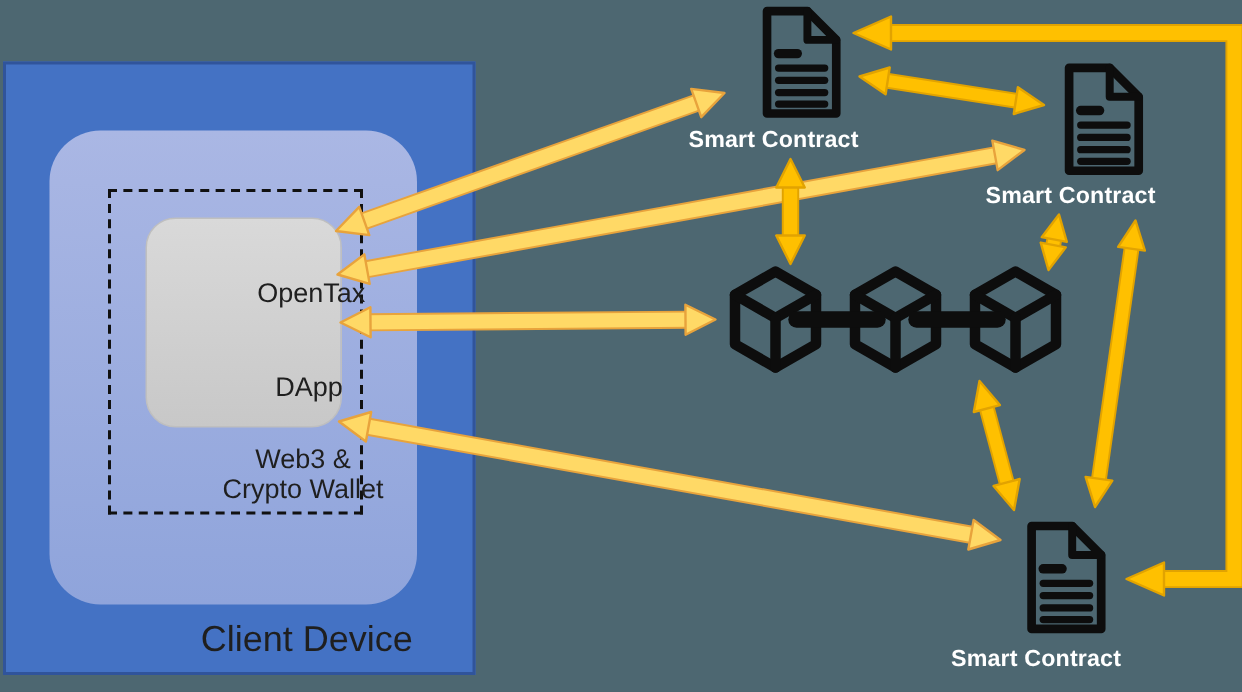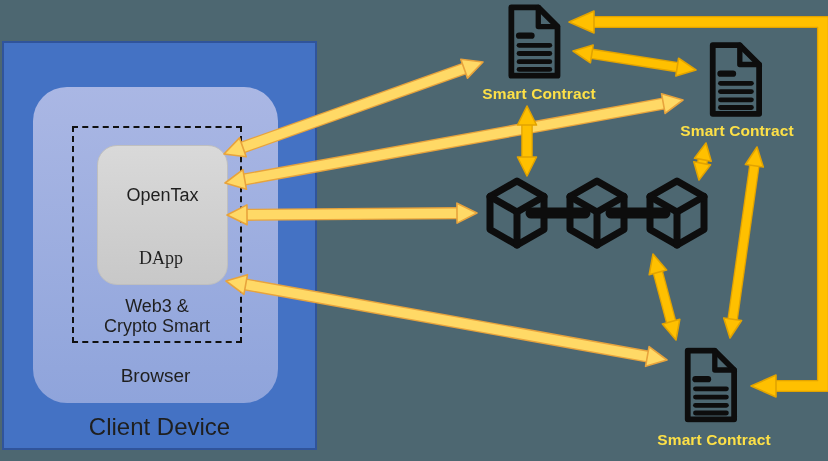--- a/index.html
+++ b/index.html
@@ -22,50 +22,49 @@
   }
   .wallet{
     left:72px;top:126px;width:170px;height:217px;
     border:2px dashed #111;box-sizing:border-box;
   }
   .dapp{
     left:97px;top:145px;width:131px;height:140px;border-radius:20px;
     background:linear-gradient(180deg,var(--dapp-top,#D9D9D9) 0%,var(--dapp-bottom,#C8C8C8) 100%);
     border:1px solid #BFBFBF;box-sizing:border-box;
   }
-  .lbl{text-align:center;font-size:18px;line-height:20px;color:var(--ink,#1F1F1F);}
+  .lbl{text-align:center;font-size:18px;line-height:20px;color:var(--ink,#1F1F1F);margin-left:45px;}
   .dapp-title{left:97px;top:185px;width:131px;}
-  .dapp-sub{left:97px;top:248px;width:128px;font-family:Liberation Serif, serif;}
+  .dapp-sub{left:97px;top:248px;width:128px;}
   .wallet-lbl{left:72px;top:296px;width:170px;}
   .browser-lbl{left:33px;top:366px;width:245px;font-size:19px;}
   .device-lbl{left:2px;top:417px;width:315px;font-size:24px;}
   .nlbl{
-    position:absolute;text-align:center;width:160px;
-    font-size:15.5px;font-weight:700;color:#fde047;letter-spacing:0.1px;
+    position:absolute;text-align:left;width:160px;
+    font-size:15.5px;font-weight:700;color:#ffffff;letter-spacing:0.1px;
   }
   .icon{position:absolute;overflow:visible;}
   .ink-stroke{stroke:var(--icon,#0D0D0D);fill:none;stroke-linejoin:round;stroke-linecap:round;}
   .link{stroke:var(--icon,#0D0D0D);stroke-width:11;stroke-linecap:round;}
   .defs{position:absolute;width:0;height:0;}
   #arrows{position:absolute;left:0;top:0;pointer-events:none;}
 </style>
 </head>
 <body>
 
 <div class="stage">
 
   <div class="abs device"></div>
   <div class="abs browser"></div>
   <div class="abs wallet"></div>
   <div class="abs dapp"></div>
 
   <div class="abs lbl dapp-title">OpenTax</div>
   <div class="abs lbl dapp-sub">DApp</div>
-  <div class="abs lbl wallet-lbl"><span>Web3 &amp;</span><br><span>Crypto Smart</span></div>
-  <div class="abs lbl browser-lbl">Browser</div>
+  <div class="abs lbl wallet-lbl"><span>Web3 &amp;</span><br><span>Crypto Wallet</span></div>
   <div class="abs lbl device-lbl">Client Device</div>
 
   <svg class="defs" aria-hidden="true">
     <defs>
       <symbol id="doc-icon-sym" viewBox="0 0 60 78">
         <path class="ink-stroke" stroke-width="6" d="M8 3.5 H36 L56 23.5 V74.5 H8 Z"></path>
         <path class="ink-stroke" stroke-width="5.5" d="M36 3.5 V23.5 H56"></path>
         <line class="ink-stroke" stroke-width="6.5" x1="16" y1="33" x2="29" y2="33"></line>
         <line class="ink-stroke" stroke-width="5" x1="16" y1="43" x2="48" y2="43"></line>
         <line class="ink-stroke" stroke-width="5" x1="16" y1="51.5" x2="48" y2="51.5"></line>

